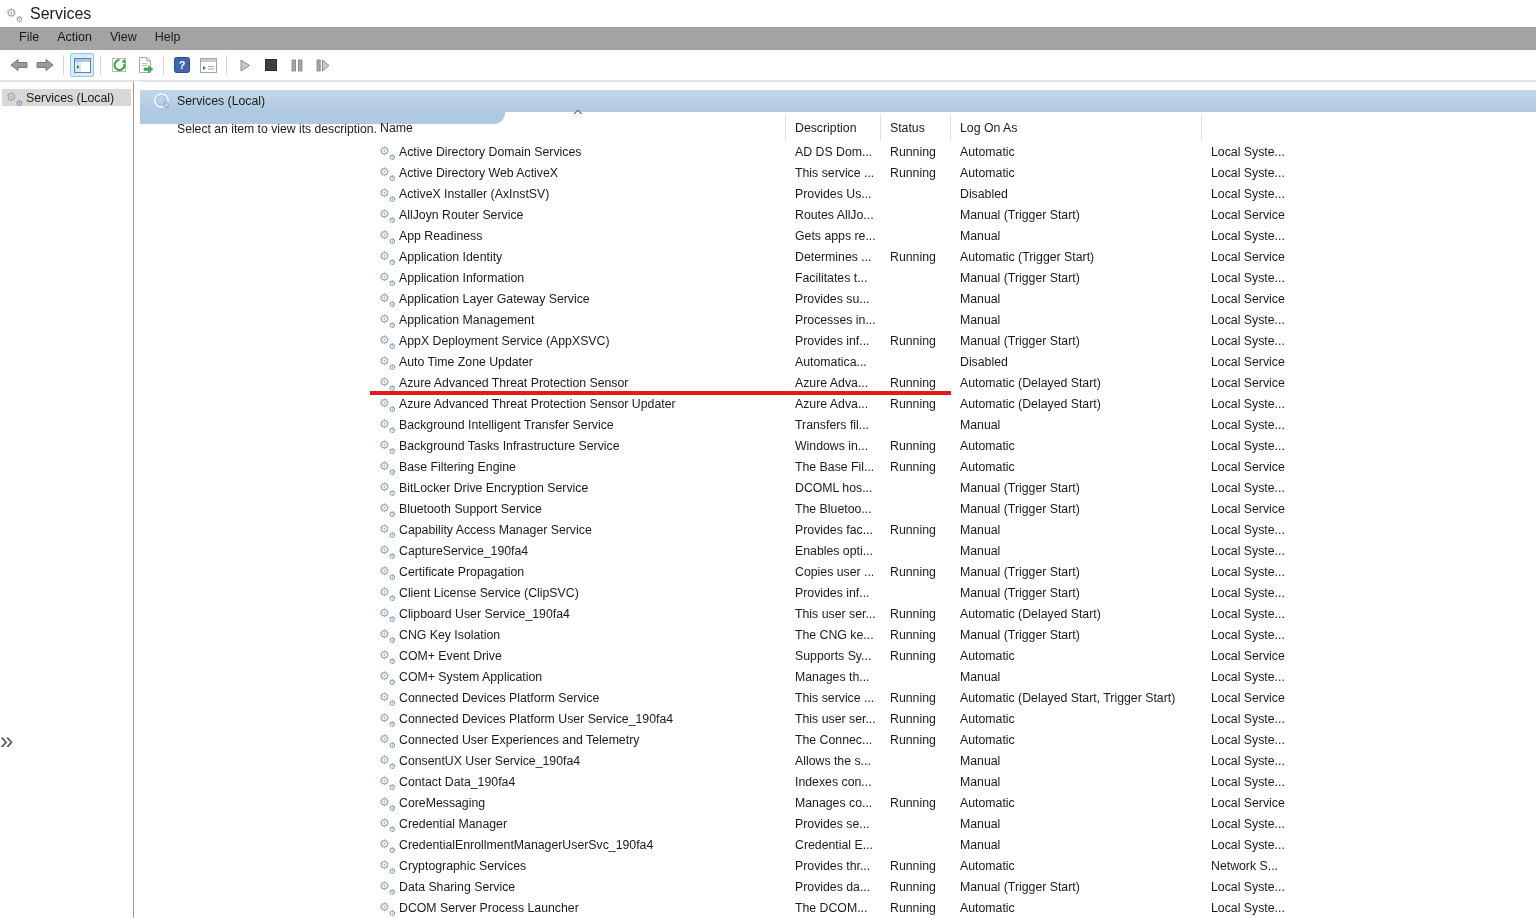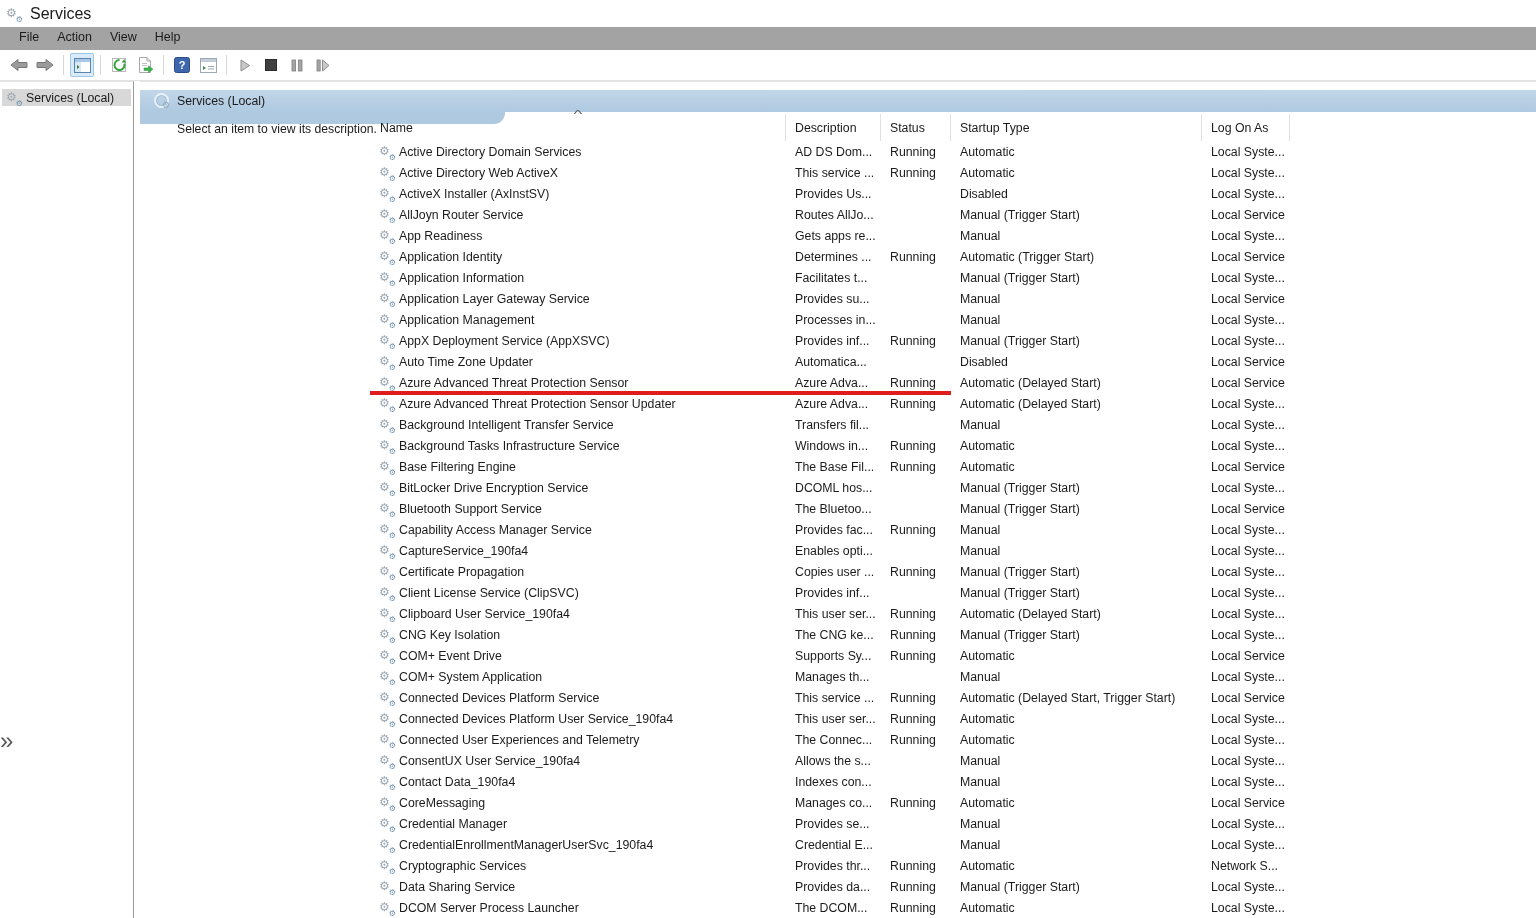--- a/index.html
+++ b/index.html
@@ -203,21 +203,20 @@
       <div class="desc-hint">Select an item to view its description.</div>
 
       <div class="list">
         <div class="list-header">
           <div class="hcell first">
             <span>Name</span>
             <span class="sort-glyph">^</span>
           </div>
           <div class="hcell">Description</div>
           <div class="hcell">Status</div>
-          <div class="hcell">Startup Type</div>
           <div class="hcell">Log On As</div>
           <div class="hcell filler"></div>
         </div>
         <div class="rows">
             <div class="row">
               <div class="cell name">
                 <span class="gear-wrap gear-small">
                   <span class="gear-main">⚙</span>
                   <span class="gear-sub">⚙</span>
                 </span>

